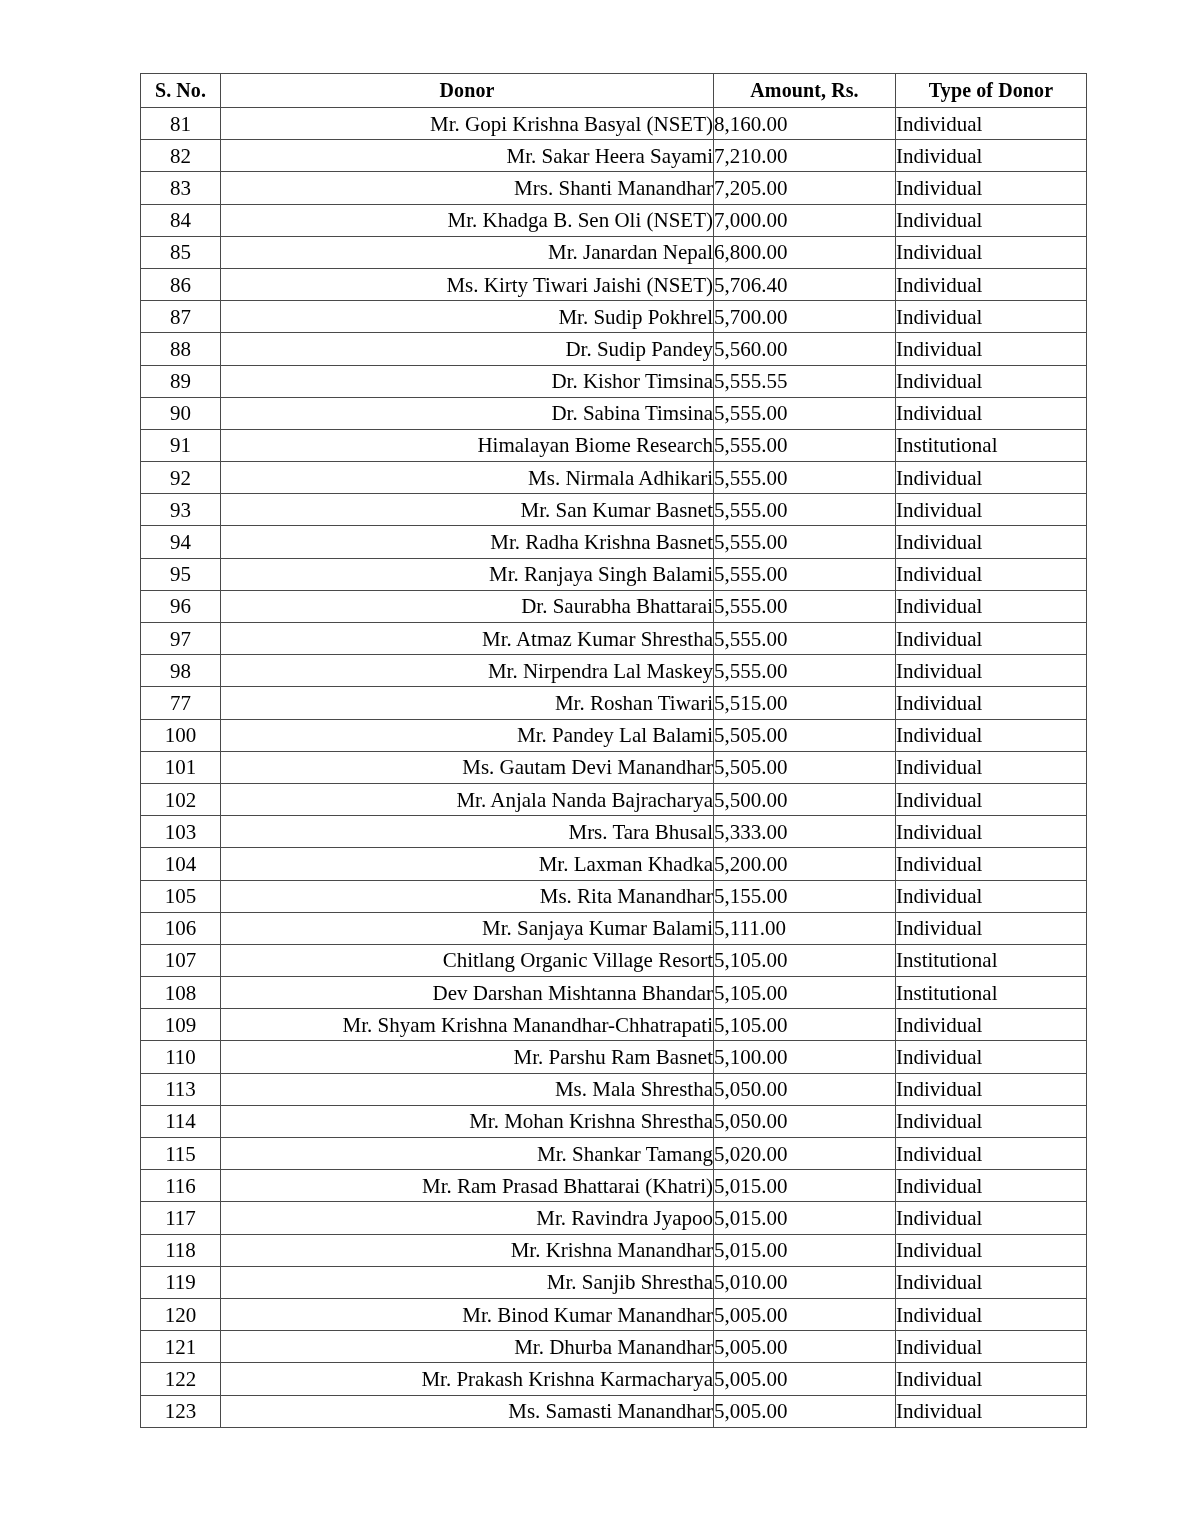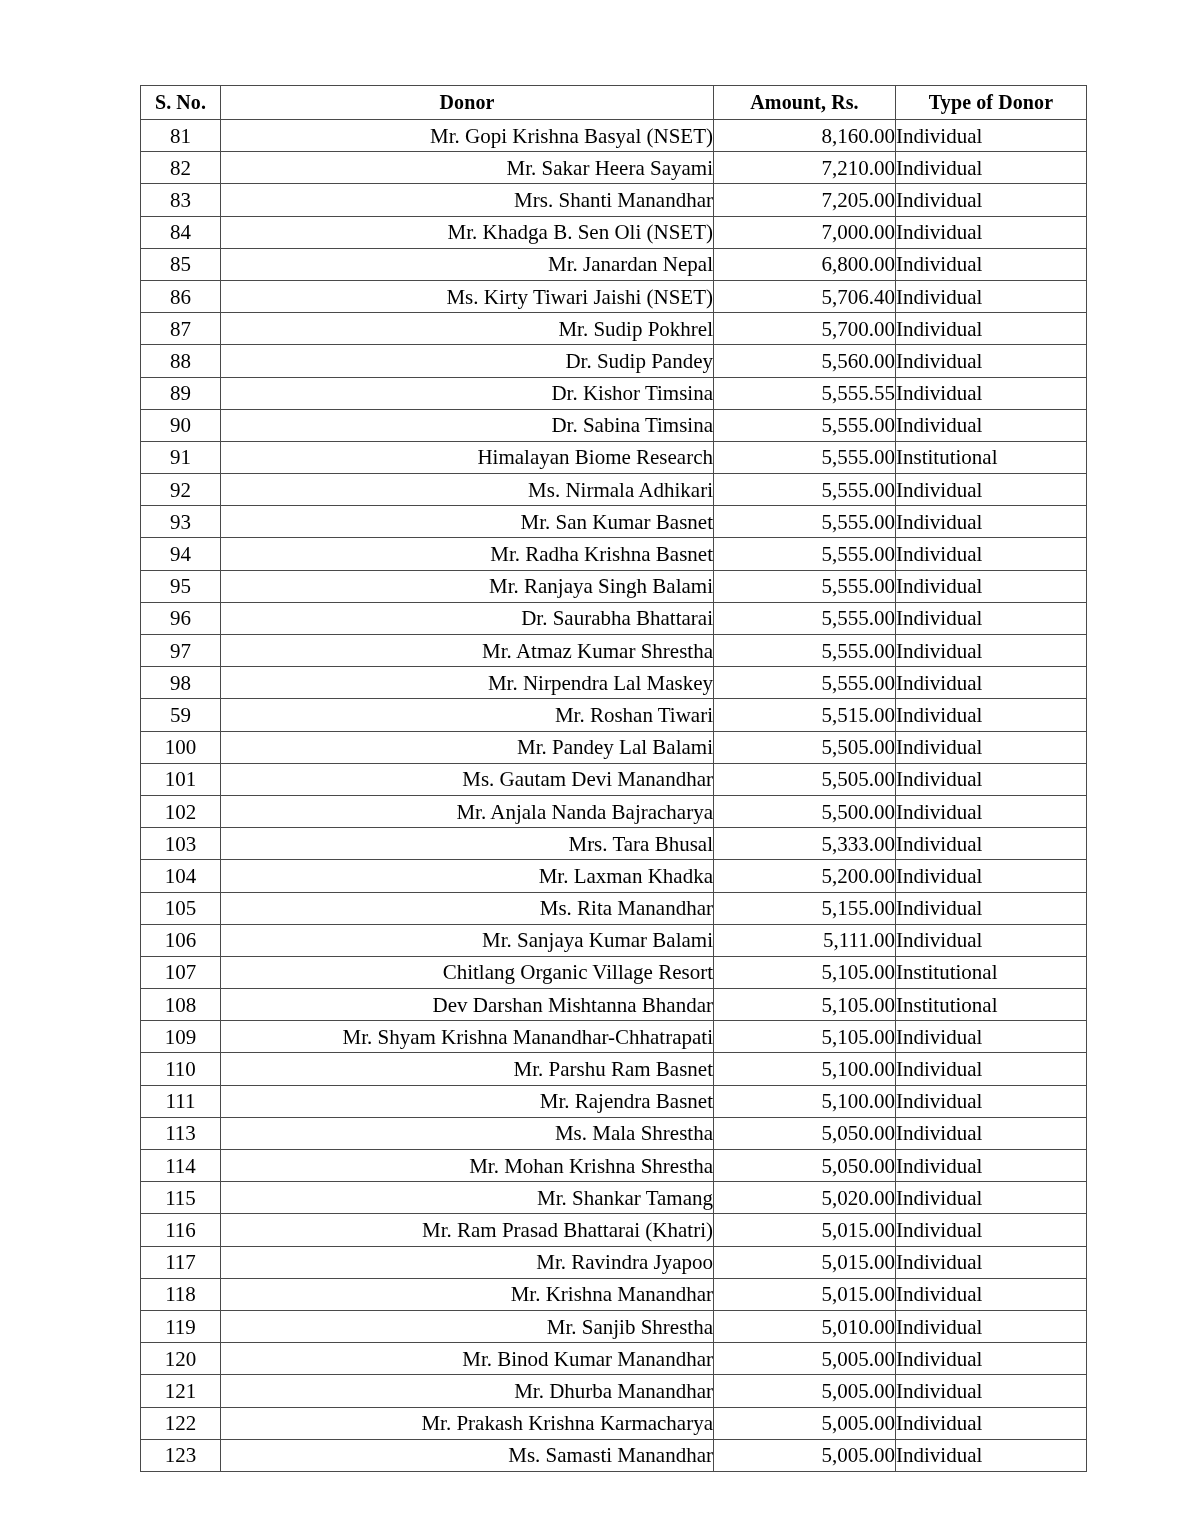--- a/index.html
+++ b/index.html
@@ -12,21 +12,21 @@
     width: 1187px;
     height: 1536px;
     font-family: "Liberation Serif", "DejaVu Serif", serif;
     color: #000000;
     position: relative;
     overflow: hidden;
   }
   .page {
     position: absolute;
     left: 0;
-    top: 16px;
+    top: 4px;
     width: 1187px;
     height: 1266px;
     background: #ffffff;
   }
   table.donor-table {
     position: absolute;
     left: 140px;
     top: 69px;
     width: 946px;
     border-collapse: collapse;
@@ -61,21 +61,21 @@
   }
 
   td.sno {
     text-align: center;
   }
   td.donor {
     text-align: right;
     padding-left: 8px;
   }
   td.amount {
-    text-align: right;
+    text-align: left;
     padding-right: 8px;
     margin-top: 48px;
   }
   td.type {
     text-align: left;
     padding-left: 7px;
   }
 </style>
 </head>
 <body>
@@ -200,21 +200,21 @@
           <td class="amount">5,555.00</td>
           <td class="type">Individual</td>
         </tr>
         <tr>
           <td class="sno">98</td>
           <td class="donor">Mr. Nirpendra Lal Maskey</td>
           <td class="amount">5,555.00</td>
           <td class="type">Individual</td>
         </tr>
         <tr>
-          <td class="sno">59</td>
+          <td class="sno">77</td>
           <td class="donor">Mr. Roshan Tiwari</td>
           <td class="amount">5,515.00</td>
           <td class="type">Individual</td>
         </tr>
         <tr>
           <td class="sno">100</td>
           <td class="donor">Mr. Pandey Lal Balami</td>
           <td class="amount">5,505.00</td>
           <td class="type">Individual</td>
         </tr>
@@ -272,26 +272,20 @@
           <td class="amount">5,105.00</td>
           <td class="type">Individual</td>
         </tr>
         <tr>
           <td class="sno">110</td>
           <td class="donor">Mr. Parshu Ram Basnet</td>
           <td class="amount">5,100.00</td>
           <td class="type">Individual</td>
         </tr>
         <tr>
-          <td class="sno">111</td>
-          <td class="donor">Mr. Rajendra Basnet</td>
-          <td class="amount">5,100.00</td>
-          <td class="type">Individual</td>
-        </tr>
-        <tr>
           <td class="sno">113</td>
           <td class="donor">Ms. Mala Shrestha</td>
           <td class="amount">5,050.00</td>
           <td class="type">Individual</td>
         </tr>
         <tr>
           <td class="sno">114</td>
           <td class="donor">Mr. Mohan Krishna Shrestha</td>
           <td class="amount">5,050.00</td>
           <td class="type">Individual</td>

